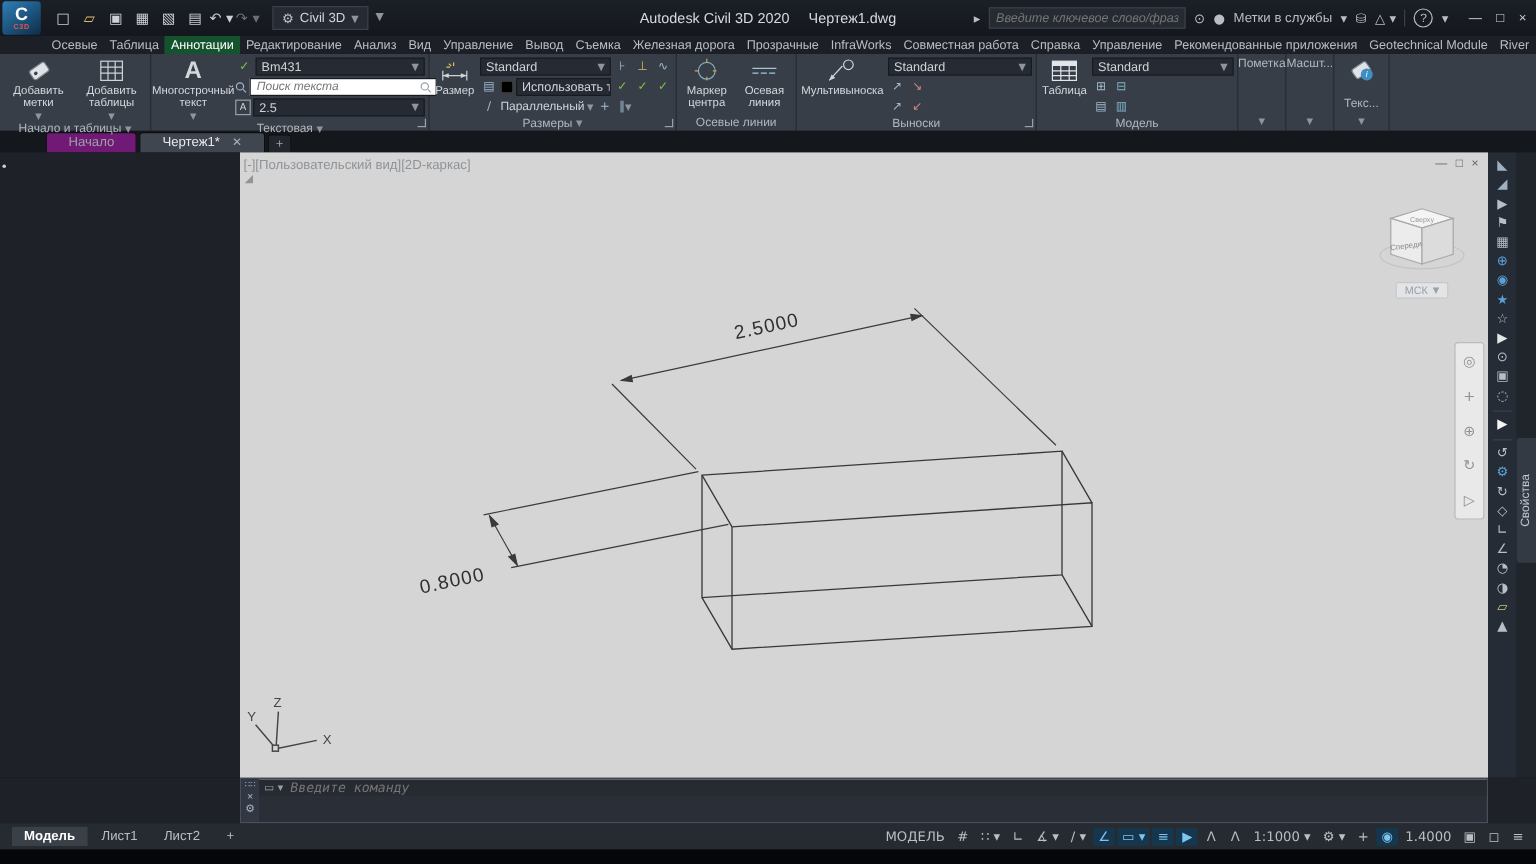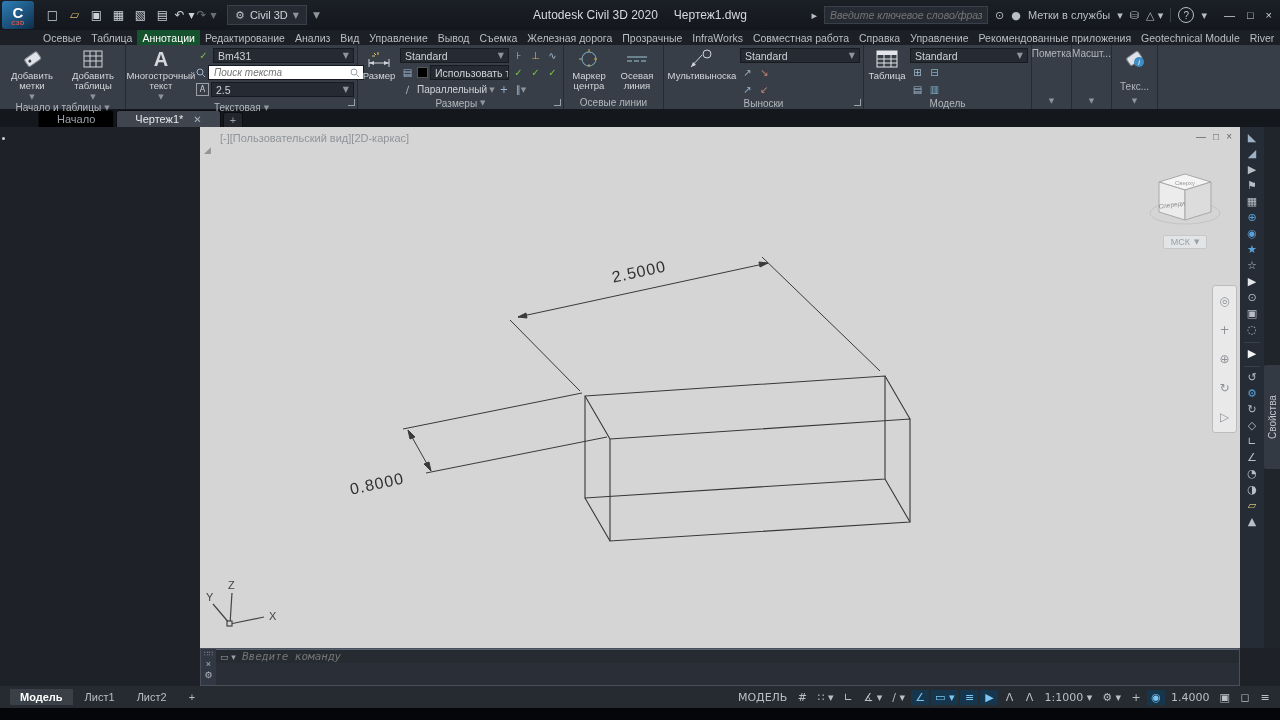--- a/index.html
+++ b/index.html
@@ -52,31 +52,31 @@
   .searchbox input{flex:1;background:transparent;border:0;outline:0;color:#8d939b;font-style:italic;font-size:10px;min-width:0;}
   .swatch{width:9px;height:9px;background:#000;border:1px solid #555;}
   .chk{color:#7bc043;}
   .coll{width:40px;align-items:center;justify-content:space-between;}
   .coll .ptitle{height:auto;padding-top:2px;}
   .coll .barr{font-size:7px;color:#8f959d;height:12px;}
   .rib-fill{flex:1;}
 
   
   .filetabs{height:18px;background:#14171c;display:flex;align-items:flex-end;padding-left:38px;font-size:11px;color:#9ba1a9;}
-  .ftab{padding:2px 18px;background:#000000;border:1px solid #0c0e11;border-bottom:0;margin-right:2px;border-radius:3px 3px 0 0;display:flex;gap:10px;align-items:center;}
+  .ftab{padding:2px 18px;background:#701a75;border:1px solid #0c0e11;border-bottom:0;margin-right:2px;border-radius:3px 3px 0 0;display:flex;gap:10px;align-items:center;}
   .ftab.active{background:#3f4650;color:#e6e9ec;}
   .ftab .x{color:#aab0b8;font-size:10px;}
   .fplus{padding:1px 6px;background:#23272d;border-radius:3px 3px 0 0;border:1px solid #0c0e11;border-bottom:0;}
 
   
   .main{display:flex;height:521px;}
   .left-dark{width:200px;background:#1e2127;position:relative;}
   .left-dark .dot{position:absolute;left:2px;top:10px;width:3px;height:3px;background:#cfd3d8;border-radius:50%;}
   .viewport{width:1040px;background:#d5d5d5;position:relative;}
-  .vp-label{position:absolute;top:5px;left:20px;font-size:11px;color:#8f9499;z-index:3;}
+  .vp-label{position:absolute;top:5px;left:3px;font-size:11px;color:#8f9499;z-index:3;}
   .vp-cursor{position:absolute;top:18px;left:4px;font-size:9px;color:#8f9499;z-index:3;}
   .vp-winctl{position:absolute;top:4px;right:8px;color:#5f646b;font-size:10px;display:flex;gap:7px;z-index:3;}
   svg.draw{position:absolute;left:0;top:0;}
   .viewcube{position:absolute;left:944px;top:34px;width:82px;text-align:center;z-index:3;}
   .mck{display:inline-flex;align-items:center;gap:4px;margin-top:2px;background:#e3e4e6;border:1px solid #c6c8cc;border-radius:2px;
        color:#99a0ab;font-size:9px;padding:1px 7px;text-align:center;}
   .navbar{position:absolute;left:1012px;top:158px;width:23px;height:146px;background:rgba(250,250,250,.55);border:1px solid #bcbcbc;
           border-radius:3px;display:flex;flex-direction:column;align-items:center;justify-content:space-around;z-index:3;}
   .nvicon{color:#8d9298;font-size:12px;font-family:"DejaVu Sans",sans-serif;}
   .right-tools{width:24px;background:#262c35;display:flex;flex-direction:column;align-items:center;padding-top:3px;}

